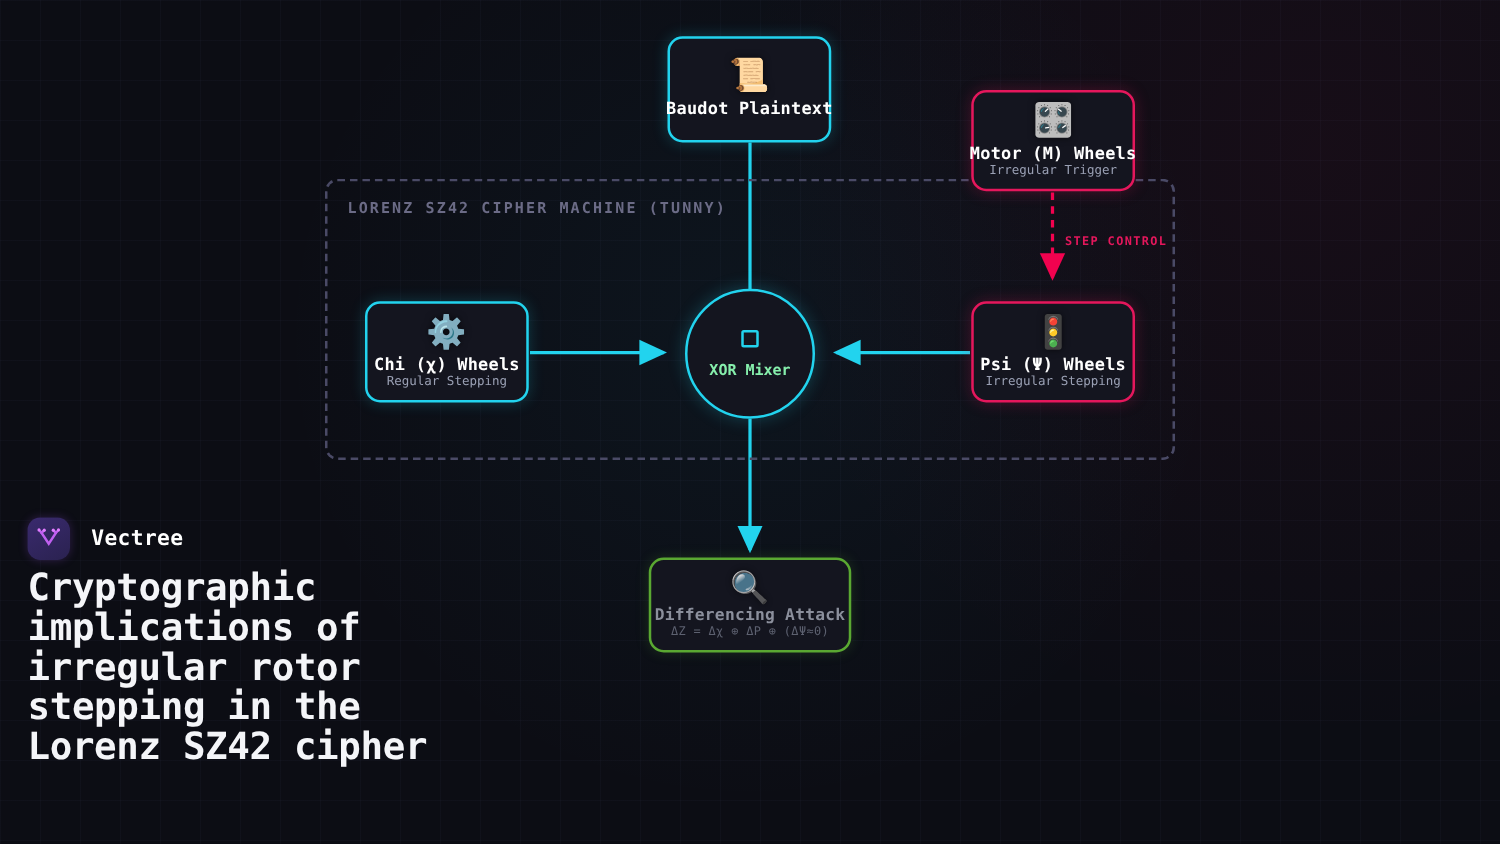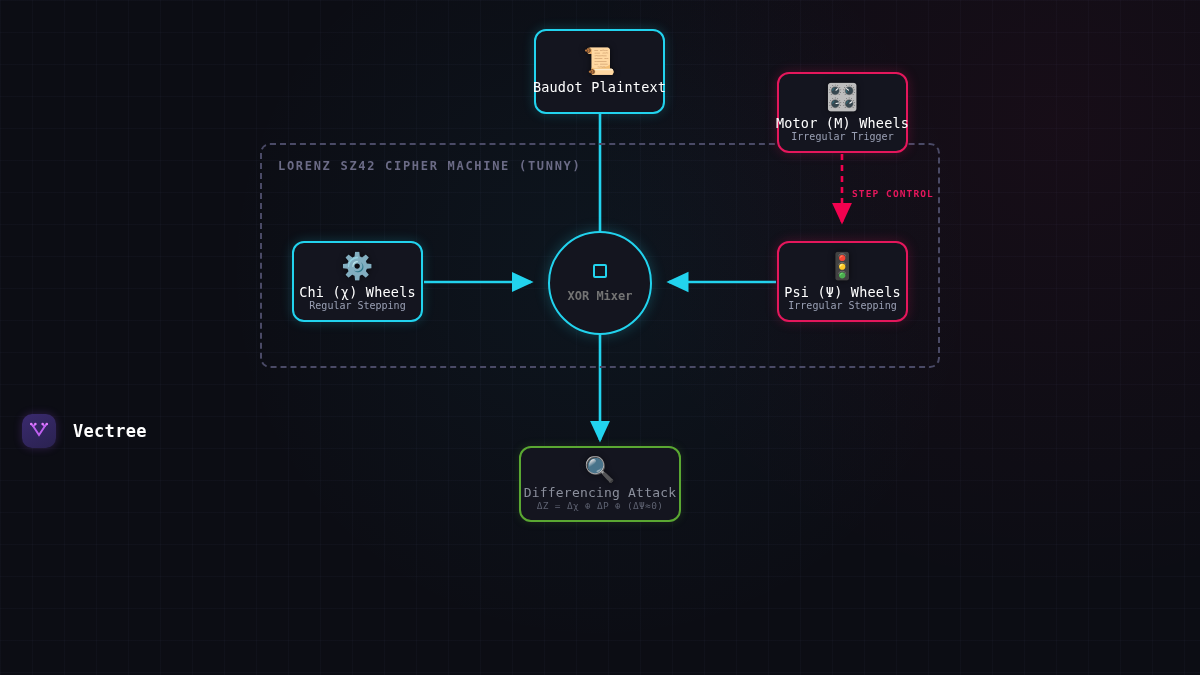--- a/index.html
+++ b/index.html
@@ -55,21 +55,21 @@
     display:flex; flex-direction:column;
     align-items:center; justify-content:center;
     text-align:center;
   }
   .node .nicon{
     font-size:26px; line-height:1;
     margin-bottom:5px;
     filter:drop-shadow(0 0 3px rgba(0,0,0,.6));
   }
   .node .ntitle{
-    font-size:13.5px; font-weight:normal; color:#ffffff;
+    font-size:13.5px; font-weight:bold; color:#ffffff;
     white-space:nowrap; letter-spacing:0.2px;
   }
   .node .nsub{
     font-size:10px; color:#9aa0b4; margin-top:0; white-space:nowrap;
   }
 
   
   .cyan{ border:2px solid #22d3ee; box-shadow:0 0 12px rgba(34,211,238,0.22); }
   
   .crimson{ border:2px solid #e5175c; box-shadow:0 0 12px rgba(229,23,92,0.25); }
@@ -101,21 +101,21 @@
     align-items:center; justify-content:center;
     z-index:3;
   }
   #mixer-square{
     width:14px; height:14px;
     border:2.5px solid #22d3ee;
     border-radius:2px;
     margin-bottom:11px;
   }
   #mixer-label{
-    font-size:12px; font-weight:bold; color:#737373; white-space:nowrap;
+    font-size:12px; font-weight:bold; color:#86efac; white-space:nowrap;
   }
 
   
   #step-control-label{
     position:absolute; left:852px; top:188px;
     font-size:9.5px; font-weight:bold; letter-spacing:1.1px;
     color:#e5175c;
     text-align:center;
   }
 
@@ -238,15 +238,16 @@
           <circle cx="3.2" cy="3.9" r="1.25"></circle>
           <circle cx="7.4" cy="4.1" r="1.25"></circle>
           <circle cx="18.8" cy="3.9" r="1.25"></circle>
           <circle cx="14.6" cy="4.1" r="1.25"></circle>
         </g>
       </svg>
     </div>
     <div id="brand-name">Vectree</div>
   </div>
 
+  <div id="headline">Cryptographic implications of irregular rotor stepping in the Lorenz SZ42 cipher</div>
 
 
 </div>
 
 </body></html>

